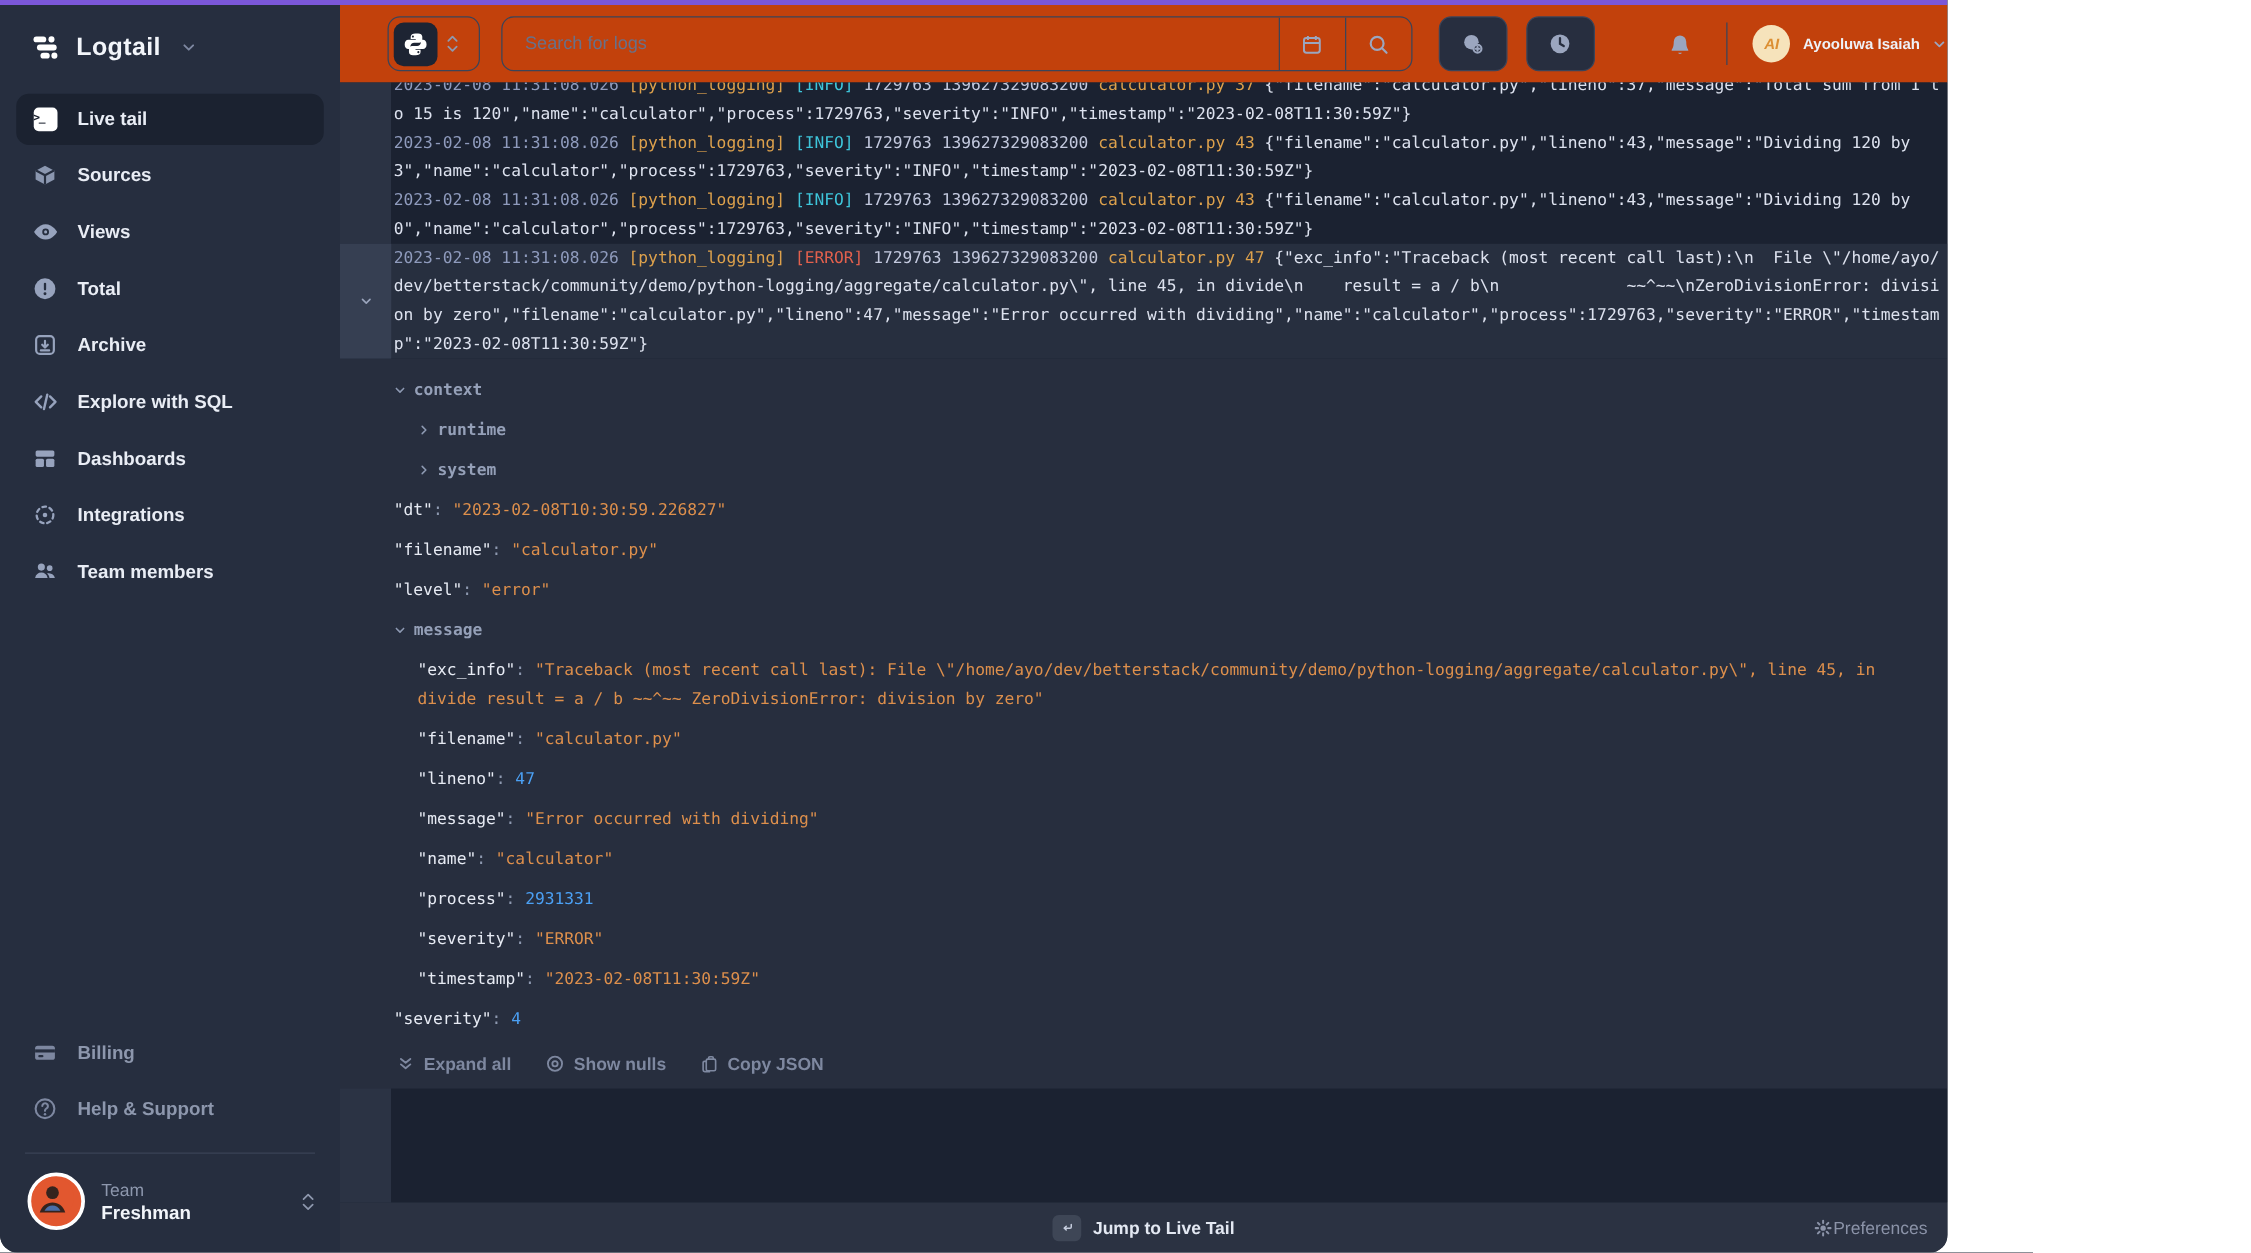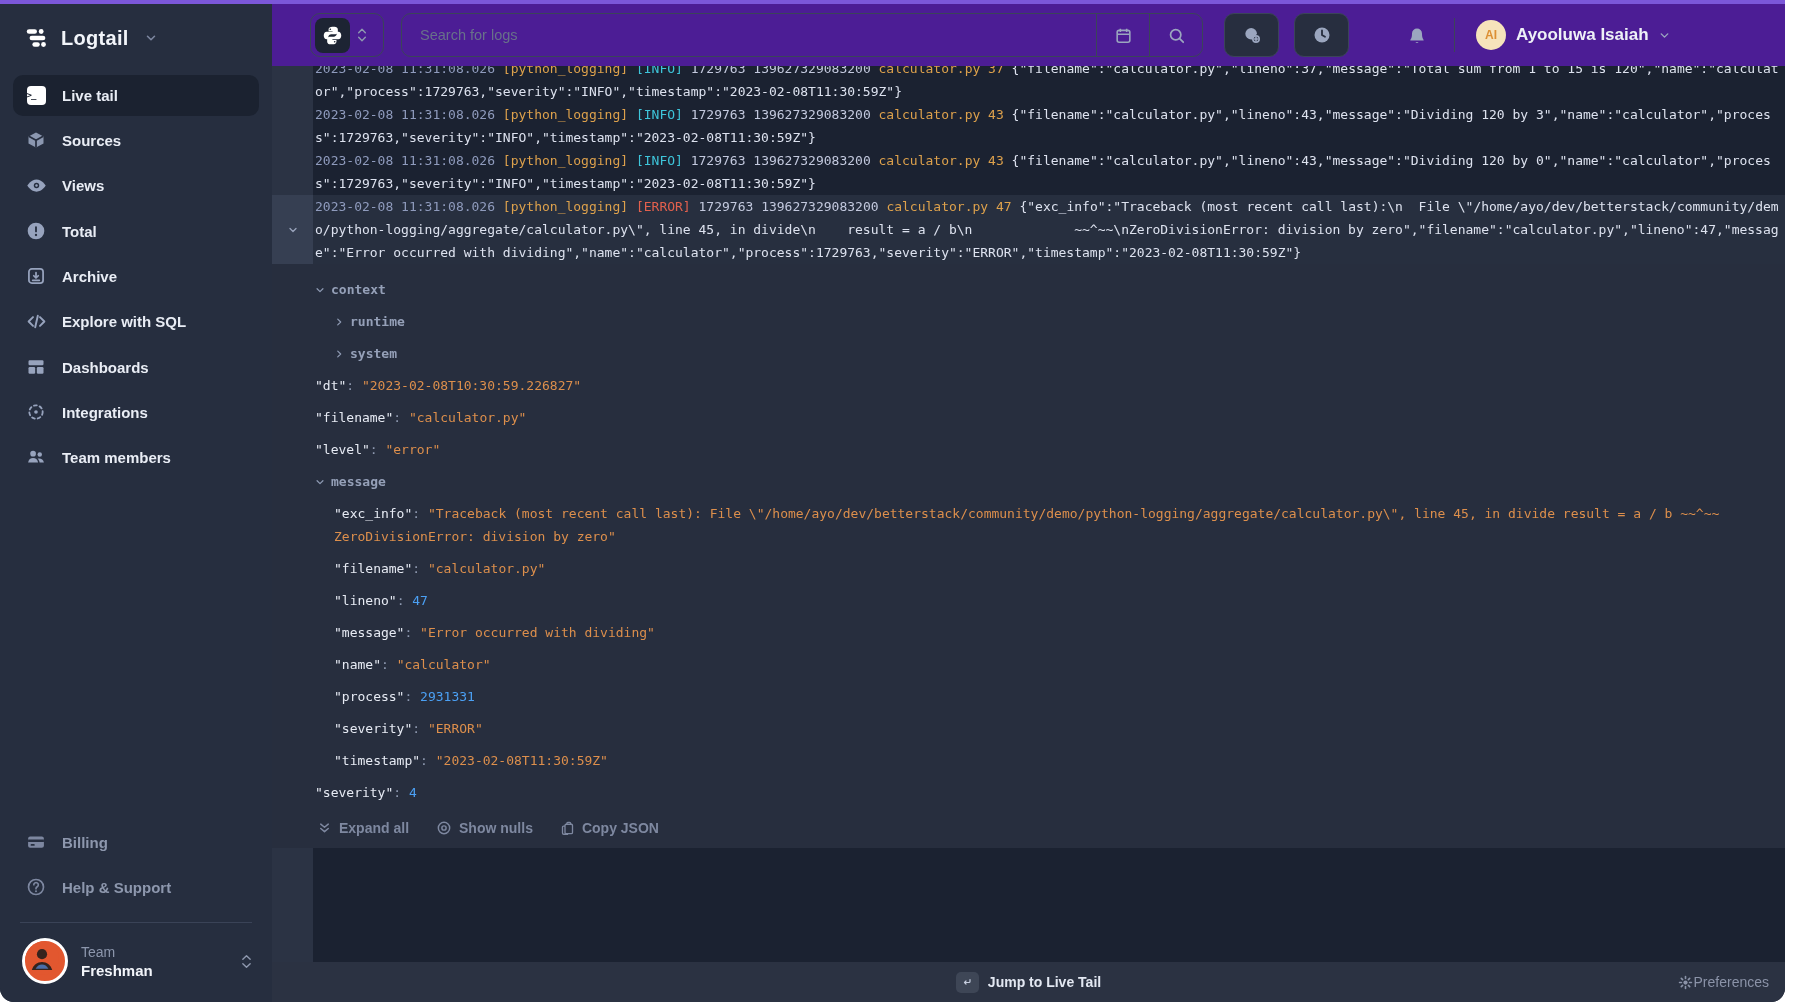--- a/index.html
+++ b/index.html
@@ -1,17 +1,17 @@
 <!DOCTYPE html>
 <html><head>
 <meta charset="utf-8">
 <style>
   html,body{margin:0;padding:0;}
   body{width:1801px;height:1002px;background:#ffffff;font-family:"Liberation Sans",sans-serif;overflow:hidden;}
-  .app{position:relative;width:1785px;height:1002px;display:flex;flex-direction:column;background:#1b2231;border-radius:0 0 14px 14px;overflow:hidden;}
+  .app{position:relative;width:1558px;height:1002px;display:flex;flex-direction:column;background:#1b2231;border-radius:0 0 14px 14px;overflow:hidden;}
   .topline{height:4px;flex:none;background:#7b57d9;}
   .body-row{flex:1;display:flex;min-height:0;}
 
   
   .sidebar{width:272px;flex:none;background:#262e3f;display:flex;flex-direction:column;min-height:0;}
   .logo-row{display:flex;align-items:center;gap:11px;padding:21px 22px 16px 24px;}
   .logo-text{color:#f2f5fa;font-size:20px;font-weight:800;letter-spacing:.3px;}
   .logo-chevron{color:#7d87a0;margin-left:4px;display:flex;}
   .nav{padding:8px 13px 0;display:flex;flex-direction:column;gap:3px;}
   .nav-item{display:flex;align-items:center;gap:15px;padding:11px 12px;border-radius:10px;color:#e9edf5;font-size:15px;font-weight:700;cursor:pointer;}
@@ -24,35 +24,35 @@
   .side-divider{height:1px;background:#3a4357;margin:14px 20px 0;}
   .team-row{display:flex;align-items:center;gap:13px;padding:15px 20px 18px 22px;}
   .team-avatar{width:40px;height:40px;flex:none;border-radius:50%;border:3px solid #fff;overflow:hidden;background:#e2572f;}
   .team-texts{display:flex;flex-direction:column;gap:2px;}
   .team-label{color:#8d97ad;font-size:14px;}
   .team-name{color:#f2f5fa;font-size:15px;font-weight:700;}
   .team-chevrons{margin-left:auto;color:#8d97ad;display:flex;flex-direction:column;gap:1px;cursor:pointer;}
 
   
   .main{flex:1;display:flex;flex-direction:column;min-width:0;}
-  .topbar{height:62px;flex:none;background:#4c1d95;display:flex;align-items:center;padding-left:38px;}
+  .topbar{height:62px;flex:none;background:#c2410c;display:flex;align-items:center;padding-left:38px;}
   .src-select{width:74px;height:44px;flex:none;border:1px solid #3b4459;border-radius:10px;display:flex;align-items:center;gap:7px;padding:0 6px 0 4px;box-sizing:border-box;cursor:pointer;}
   .src-tile{width:35px;height:35px;background:#1d2433;border-radius:8px;display:flex;align-items:center;justify-content:center;}
   .updown{display:flex;flex-direction:column;gap:2px;color:#8e99b0;}
   .search-group{margin-left:17px;width:802px;height:44px;box-sizing:border-box;border:1px solid #3b4459;border-radius:10px;display:flex;align-items:stretch;overflow:hidden;}
   .search-input{flex:1;min-width:0;background:transparent;border:none;outline:none;color:#dfe4f0;padding:0 18px;font-family:"Liberation Sans",sans-serif;font-size:14.5px;}
   .search-input::placeholder{color:#68718a;}
   .sg-btn{width:53px;flex:none;border:none;border-left:1px solid #3b4459;background:transparent;display:flex;align-items:center;justify-content:center;color:#9ba6bf;cursor:pointer;}
   .tool-btn{width:55px;height:44px;flex:none;box-sizing:border-box;border:1px solid #3b4459;border-radius:10px;background:#272e3f;display:flex;align-items:center;justify-content:center;color:#9ba6bf;cursor:pointer;}
   .tool-btn.first{margin-left:21px;}
   .tool-btn.second{margin-left:15px;}
   .bell-btn{margin-left:52px;background:none;border:none;color:#9ba6bf;display:flex;cursor:pointer;}
   .tb-divider{width:1px;height:34px;background:#3b4459;margin:0 21px;}
-  .avatar{width:30px;height:30px;flex:none;border-radius:50%;background:#f6e3bb;color:#dc8f33;font-weight:700;font-size:12px;display:flex;align-items:center;justify-content:center;}
-  .user-name{margin-left:10px;color:#eef1f7;font-size:17px;font-weight:700;white-space:nowrap;}
+  .avatar{width:30px;height:30px;flex:none;border-radius:50%;background:#f6e3bb;color:#dc8f33;font-weight:700;font-size:12px;display:flex;align-items:center;justify-content:center;font-style:italic;}
+  .user-name{margin-left:10px;color:#eef1f7;font-size:12px;font-weight:700;white-space:nowrap;}
   .user-chevron{margin-left:9px;color:#9ba6bf;display:flex;cursor:pointer;}
 
   
   .logview{flex:1;min-height:0;display:flex;flex-direction:column;background:linear-gradient(90deg,#2b3344 0,#2b3344 41px,#1b2231 41px);overflow:hidden;}
   .log-list{margin-top:-9px;}
   .log-row{display:flex;cursor:pointer;}
   .log-gutter{width:41px;flex:none;display:flex;align-items:center;justify-content:center;color:#9aa4bc;}
   .log-text{flex:1;min-width:0;padding:0 6px 0 2px;font-family:"DejaVu Sans Mono",monospace;font-size:13px;line-height:23px;white-space:pre-wrap;word-break:break-all;color:#dde2ef;}
   .log-row.selected{background:#272f3f;}
   .log-row.selected .log-gutter{background:#363f52;}

